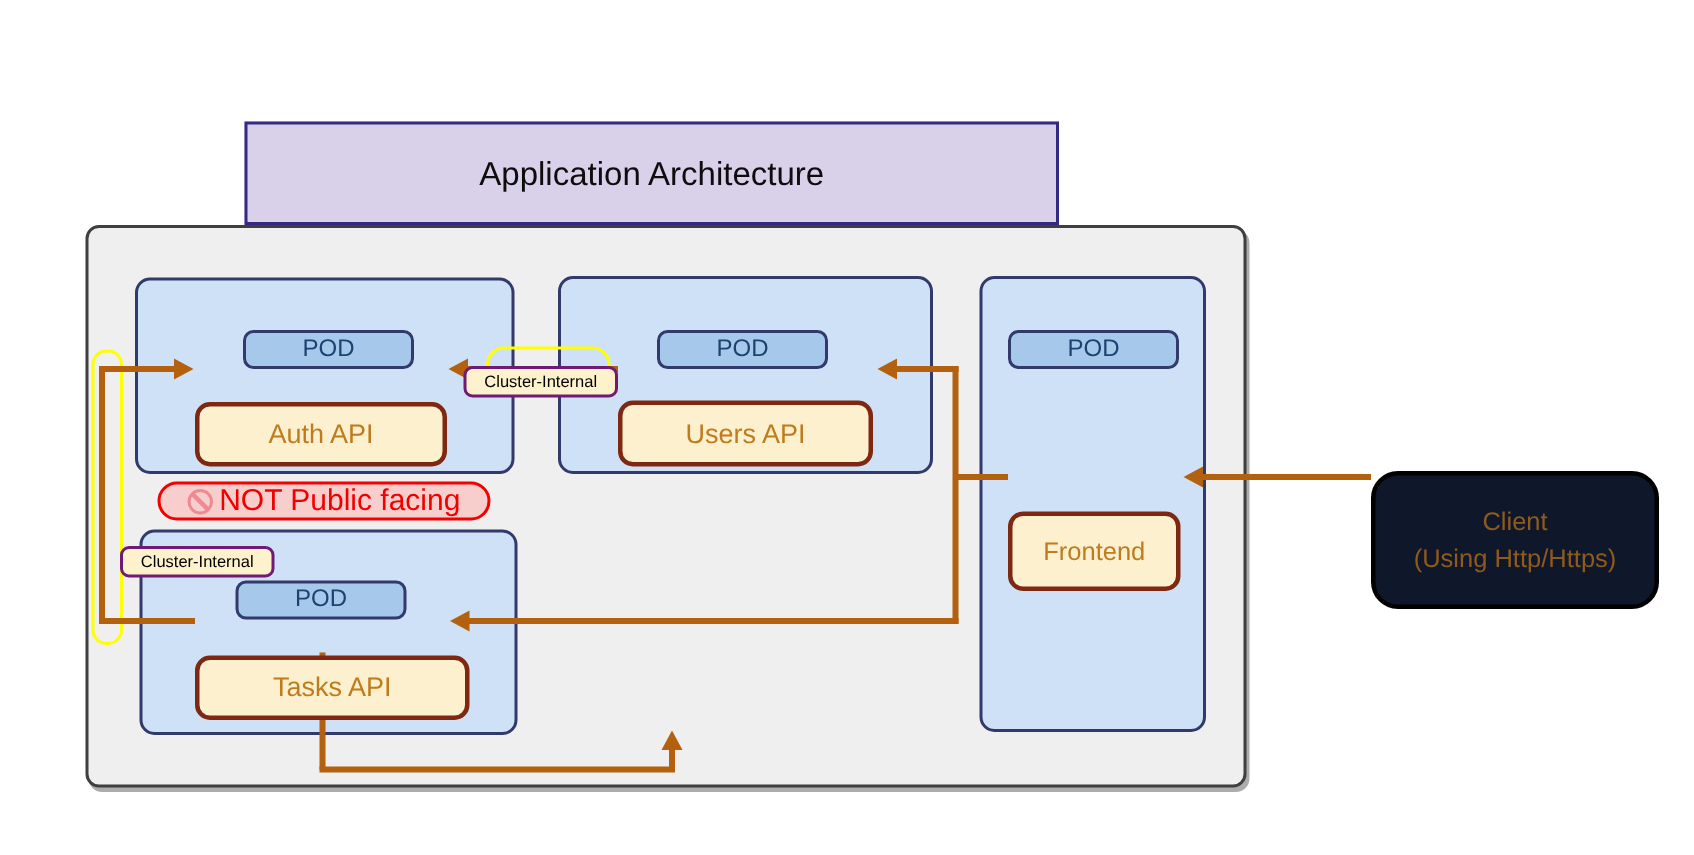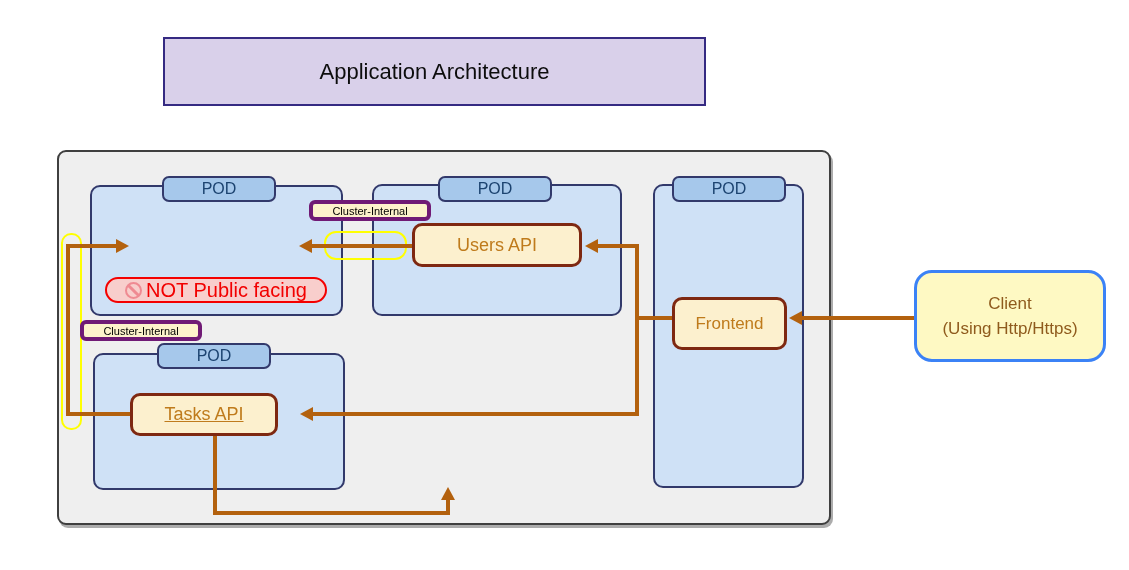--- a/index.html
+++ b/index.html
@@ -1,21 +1,21 @@
 <!DOCTYPE html>
 <html><head>
 <meta charset="utf-8">
 <style>
   html,body{margin:0;padding:0;background:#ffffff;}
   .canvas{
     position:relative;width:1129px;height:570px;background:#ffffff;overflow:hidden;
     font-family:"Liberation Sans", sans-serif;
   }
   .abs{position:absolute;box-sizing:border-box;}
-  .center{display:flex;align-items:center;justify-content:center;text-align:center;}
+  .center{display:flex;align-items:center;justify-content:center;text-align:center;margin-top:44px;}
 
   
   .title-box{left:163px;top:37px;width:543px;height:69px;background:#d9d0ea;
     border:2px solid #352a82;font-size:22px;color:#0d0d0d;z-index:2;}
 
   
   .cluster{left:57px;top:150px;width:774px;height:375px;background:#efefef;
     border:2px solid #3f3f3f;border-radius:9px;z-index:1;
     box-shadow:2px 3px 0 rgba(70,70,70,0.45);}
   .cluster-label{left:331px;top:126px;width:224px;height:27px;background:#d5e8d4;
@@ -33,34 +33,34 @@
   .ph-users{left:438px;top:176px;}
   .ph-frontend{left:672px;top:176px;}
   .ph-tasks{left:157px;top:343px;}
 
   
   .service{background:#fcf0ce;border:3px solid #7e2811;border-radius:10px;
     font-size:18px;color:#bf7b1c;z-index:6;}
   .svc-auth{left:130px;top:224px;width:168px;height:43px;}
   .svc-users{left:412px;top:223px;width:170px;height:44px;}
   .svc-frontend{left:672px;top:297px;width:115px;height:53px;font-size:17px;}
-  .svc-tasks{left:130px;top:393px;width:148px;height:43px;text-decoration:underline;}
+  .svc-tasks{left:130px;top:393px;width:183px;height:43px;}
 
   
   .warning{left:105px;top:277px;width:222px;height:26px;background:#f8cecc;
     border:2px solid #f40000;border-radius:13px;font-size:20px;color:#f20000;
     z-index:6;gap:4px;}
   .no-entry{position:relative;display:inline-block;width:13px;height:13px;
     border:2.5px solid #ef8a92;border-radius:50%;flex:0 0 auto;}
   .no-entry::before{content:"";position:absolute;left:5px;top:-1px;width:3px;height:15px;
     background:#ef8a92;transform:rotate(-45deg);}
 
   
-  .ci-label{background:#fdf2cb;border:4px solid #701a75;border-radius:6px;
-    font-size:11px;color:#000;z-index:7;width:122px;height:21px;}
+  .ci-label{background:#fdf2cb;border:2px solid #701a75;border-radius:6px;
+    font-size:11px;color:#000;z-index:7;width:103px;height:21px;}
   .ci-top{left:309px;top:200px;}
   .ci-left{left:80px;top:320px;}
 
   
   .hl{border:2.5px solid #ffff00;border-radius:10px;background:transparent;z-index:3;}
   .hl-left{left:61px;top:233px;width:21px;height:197px;}
   .hl-mid{left:324px;top:231px;width:83px;height:29px;border-radius:12px;}
 
   
   .ln{position:absolute;background:#b3610e;z-index:5;}
@@ -69,22 +69,22 @@
   .head-l{border-width:7px 13px 7px 0;border-color:transparent #b3610e transparent transparent;}
   .head-r{border-width:7px 0 7px 13px;border-color:transparent transparent transparent #b3610e;}
   .head-u{border-width:0 7px 13px 7px;border-color:transparent transparent #b3610e transparent;}
 
   
   .volume{left:389px;top:428px;width:118px;height:58px;background:transparent;
     border:2.5px solid #ff00ff;border-radius:12px;font-size:14px;color:#ff00ff;
     z-index:6;flex-direction:column;line-height:1.35;}
 
   
-  .client{left:914px;top:270px;width:192px;height:92px;background:#fef9c3;
-    border:3px solid #3b82f6;border-radius:18px;font-size:17px;color:#8f5b1d;
+  .client{left:914px;top:270px;width:192px;height:92px;background:#0f172a;
+    border:3px solid #000000;border-radius:18px;font-size:17px;color:#8f5b1d;
     z-index:6;flex-direction:column;line-height:1.5;}
 </style>
 </head>
 <body>
 
 <div class="canvas">
 
   <div class="abs center title-box">Application Architecture</div>
 
   <div class="abs cluster"></div>
@@ -120,20 +120,21 @@
   <div class="ln ah" style="left:66px;top:412px;width:64px;"></div>
   <div class="ln av" style="left:66px;top:244px;height:172px;"></div>
   <div class="ln ah" style="left:70px;top:244px;width:47px;"></div>
   <div class="head head-r" style="left:116px;top:239px;"></div>
 
   <div class="ln av" style="left:213px;top:435px;height:78px;"></div>
   <div class="ln ah" style="left:213px;top:511px;width:237px;"></div>
   <div class="ln av" style="left:446px;top:499px;height:14px;"></div>
   <div class="head head-u" style="left:441px;top:487px;"></div>
 
+  <div class="abs center service svc-auth">Auth API</div>
   <div class="abs center service svc-users">Users API</div>
   <div class="abs center service svc-frontend">Frontend</div>
   <div class="abs center service svc-tasks">Tasks API</div>
 
   <div class="abs center warning">
     <span class="no-entry"></span>
     <span>NOT Public facing</span>
   </div>
 
   <div class="abs center ci-label ci-top">Cluster-Internal</div>

